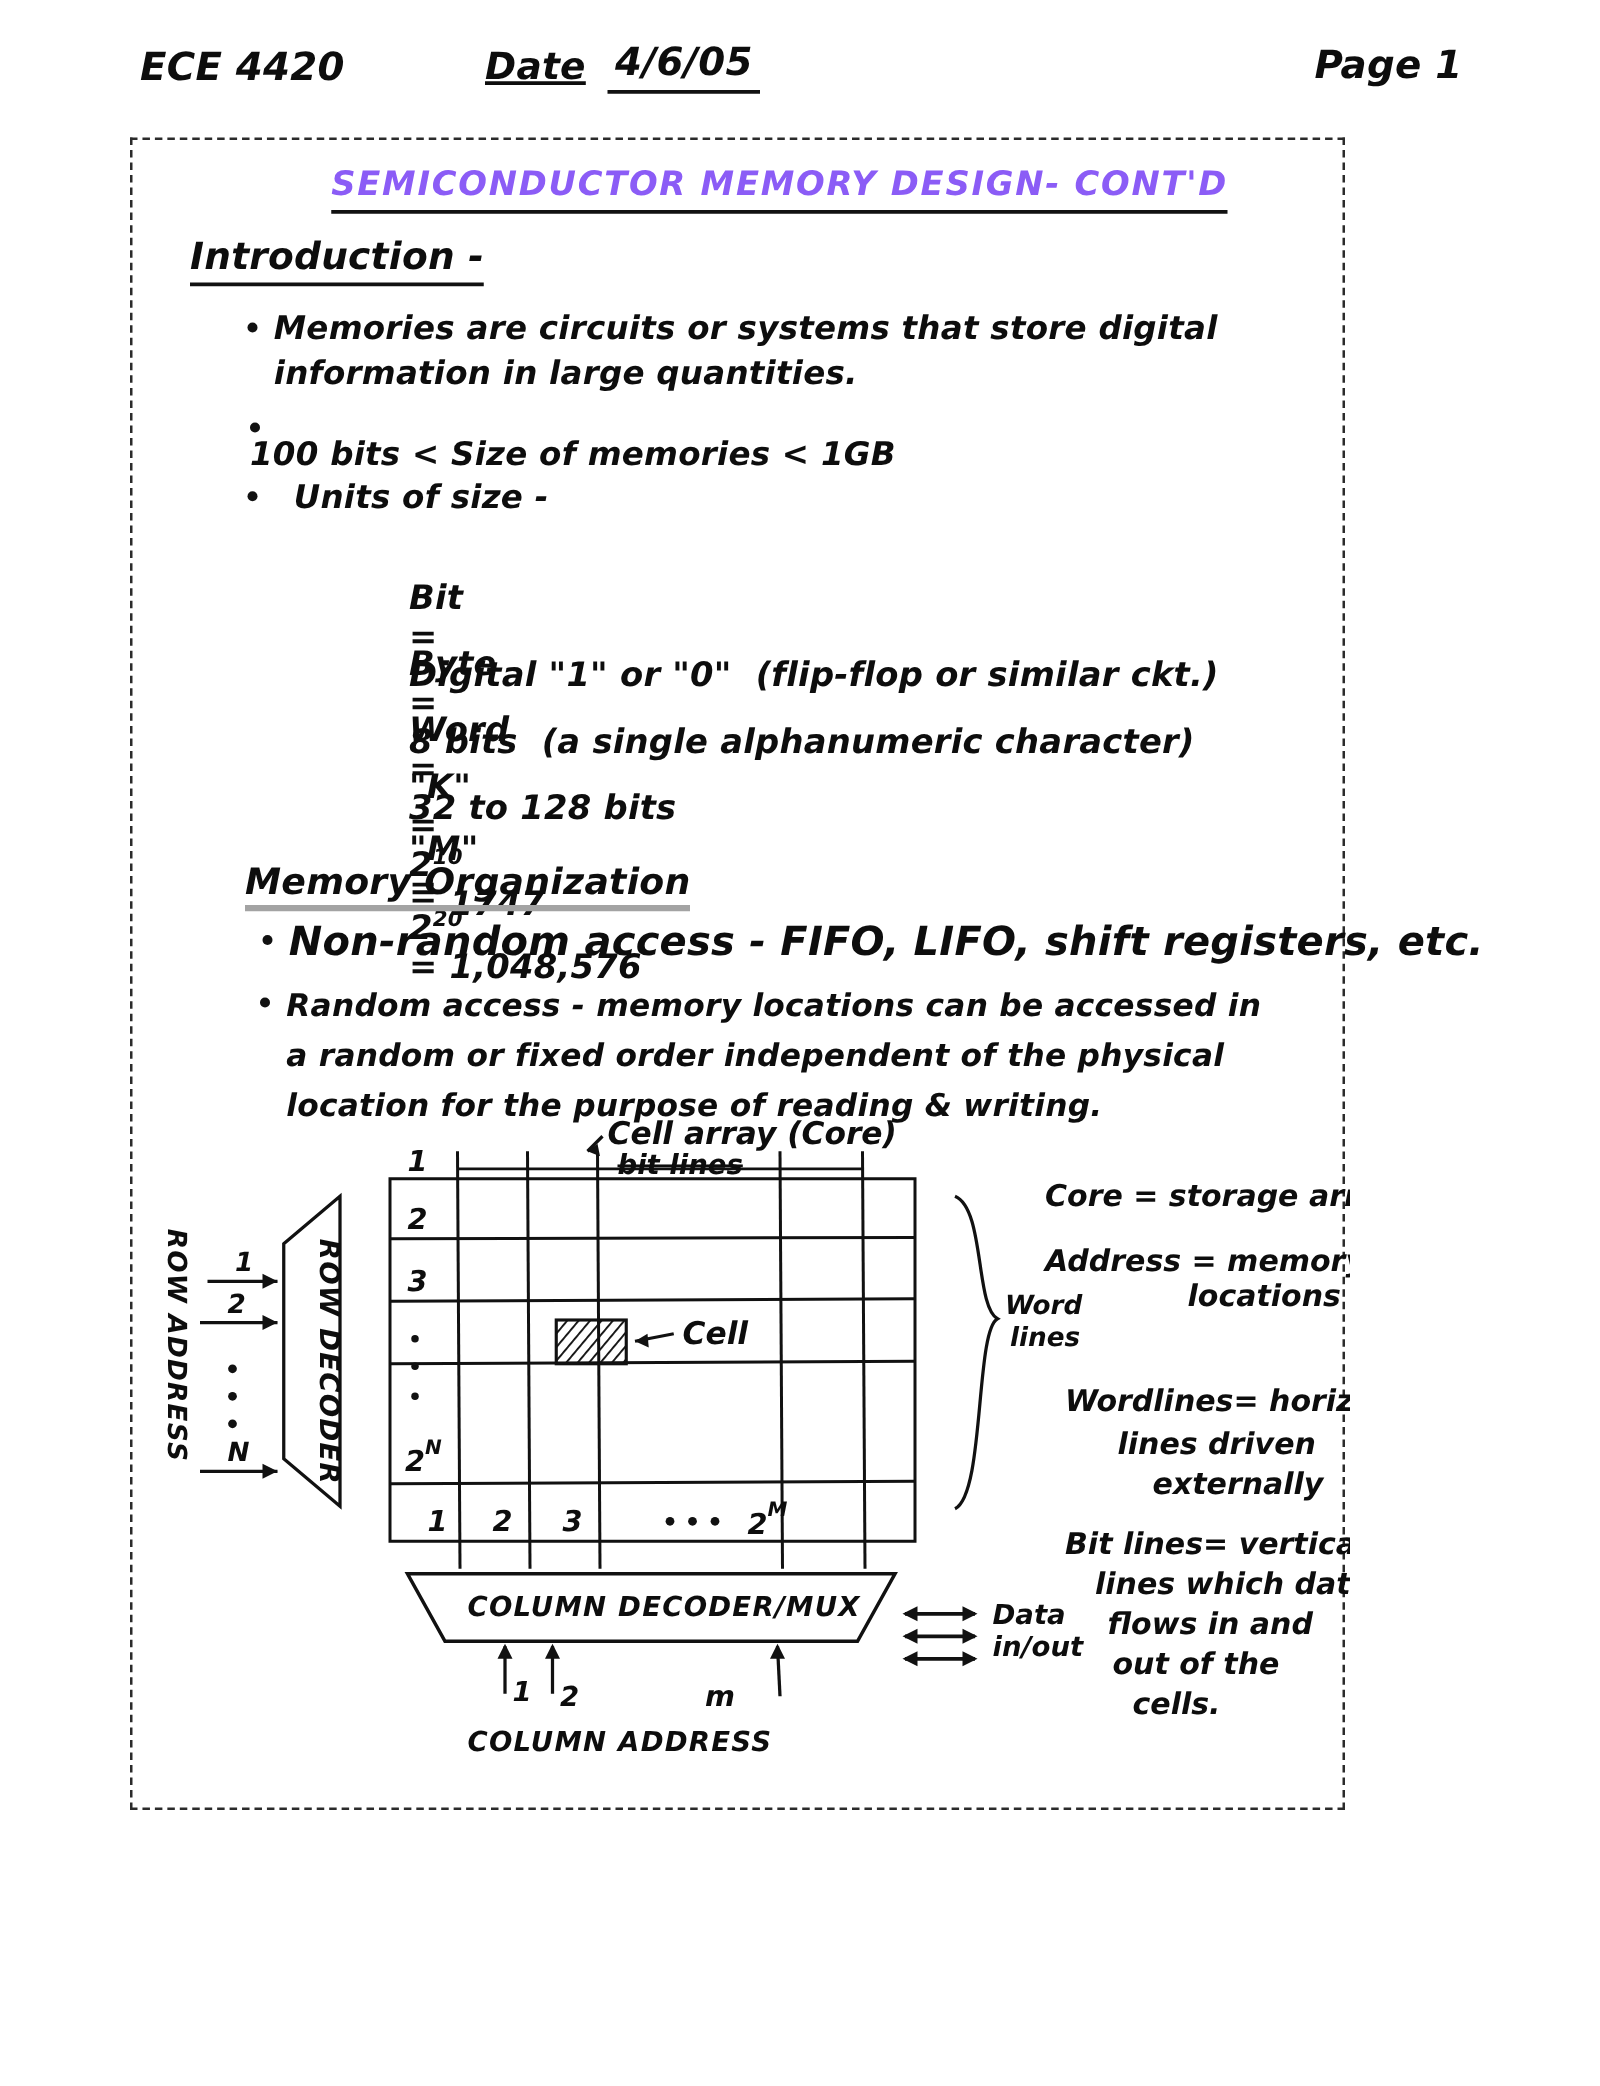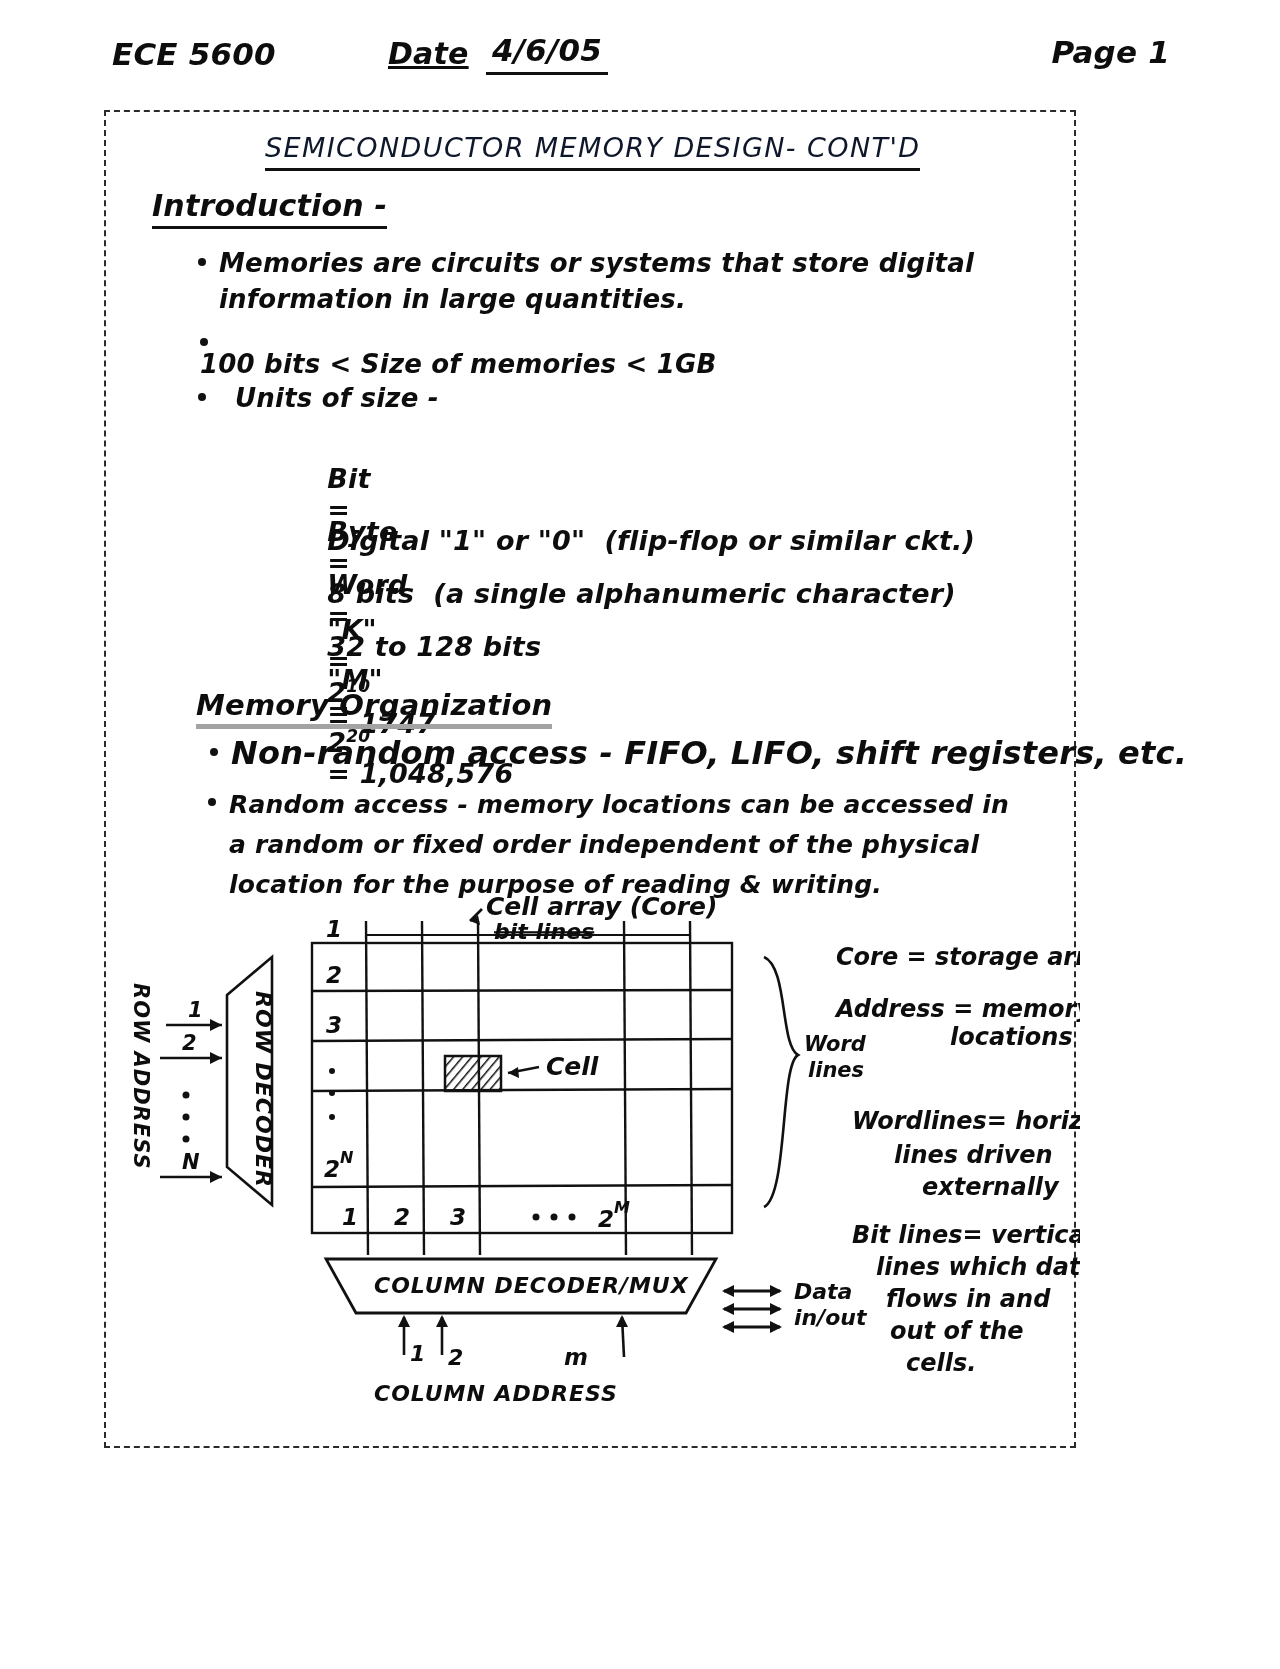--- a/index.html
+++ b/index.html
@@ -22,23 +22,23 @@
     font-family: "DejaVu Sans", sans-serif;
     font-style: italic;
     font-weight: 600;
     color: #0d0d0d;
     letter-spacing: 0.2px;
     white-space: pre;
   }
   .hw-up {
     font-family: "DejaVu Sans", sans-serif;
     font-style: italic;
-    font-weight: 400;
+    font-weight: 700;
     letter-spacing: 1px;
-    color: #0f172a;
+    color: #8b5cf6;
     white-space: pre;
     text-align: center;
   }
 
   
   #page-header {
     position: absolute;
     top: 22px;
     left: 0;
     width: 1280px;
@@ -174,21 +174,21 @@
     font-weight: 700;
     fill: #0d0d0d;
     letter-spacing: 1px;
   }
   .stroke { stroke: #111; fill: none; }
 </style>
 </head>
 <body>
 
 <div id="page-header">
-  <span class="hw" id="course-code">ECE 5600</span>
+  <span class="hw" id="course-code">ECE 4420</span>
   <span class="hw" id="date-label">Date</span>
   <span class="hw" id="date-value">4/6/05</span>
   <span class="hw" id="page-number">Page 1</span>
 </div>
 
 <div id="note-frame"></div>
 
 <div class="hw-up" id="doc-title">SEMICONDUCTOR MEMORY DESIGN- CONT'D</div>
 
 <div class="hw" id="intro-heading">Introduction -</div>

